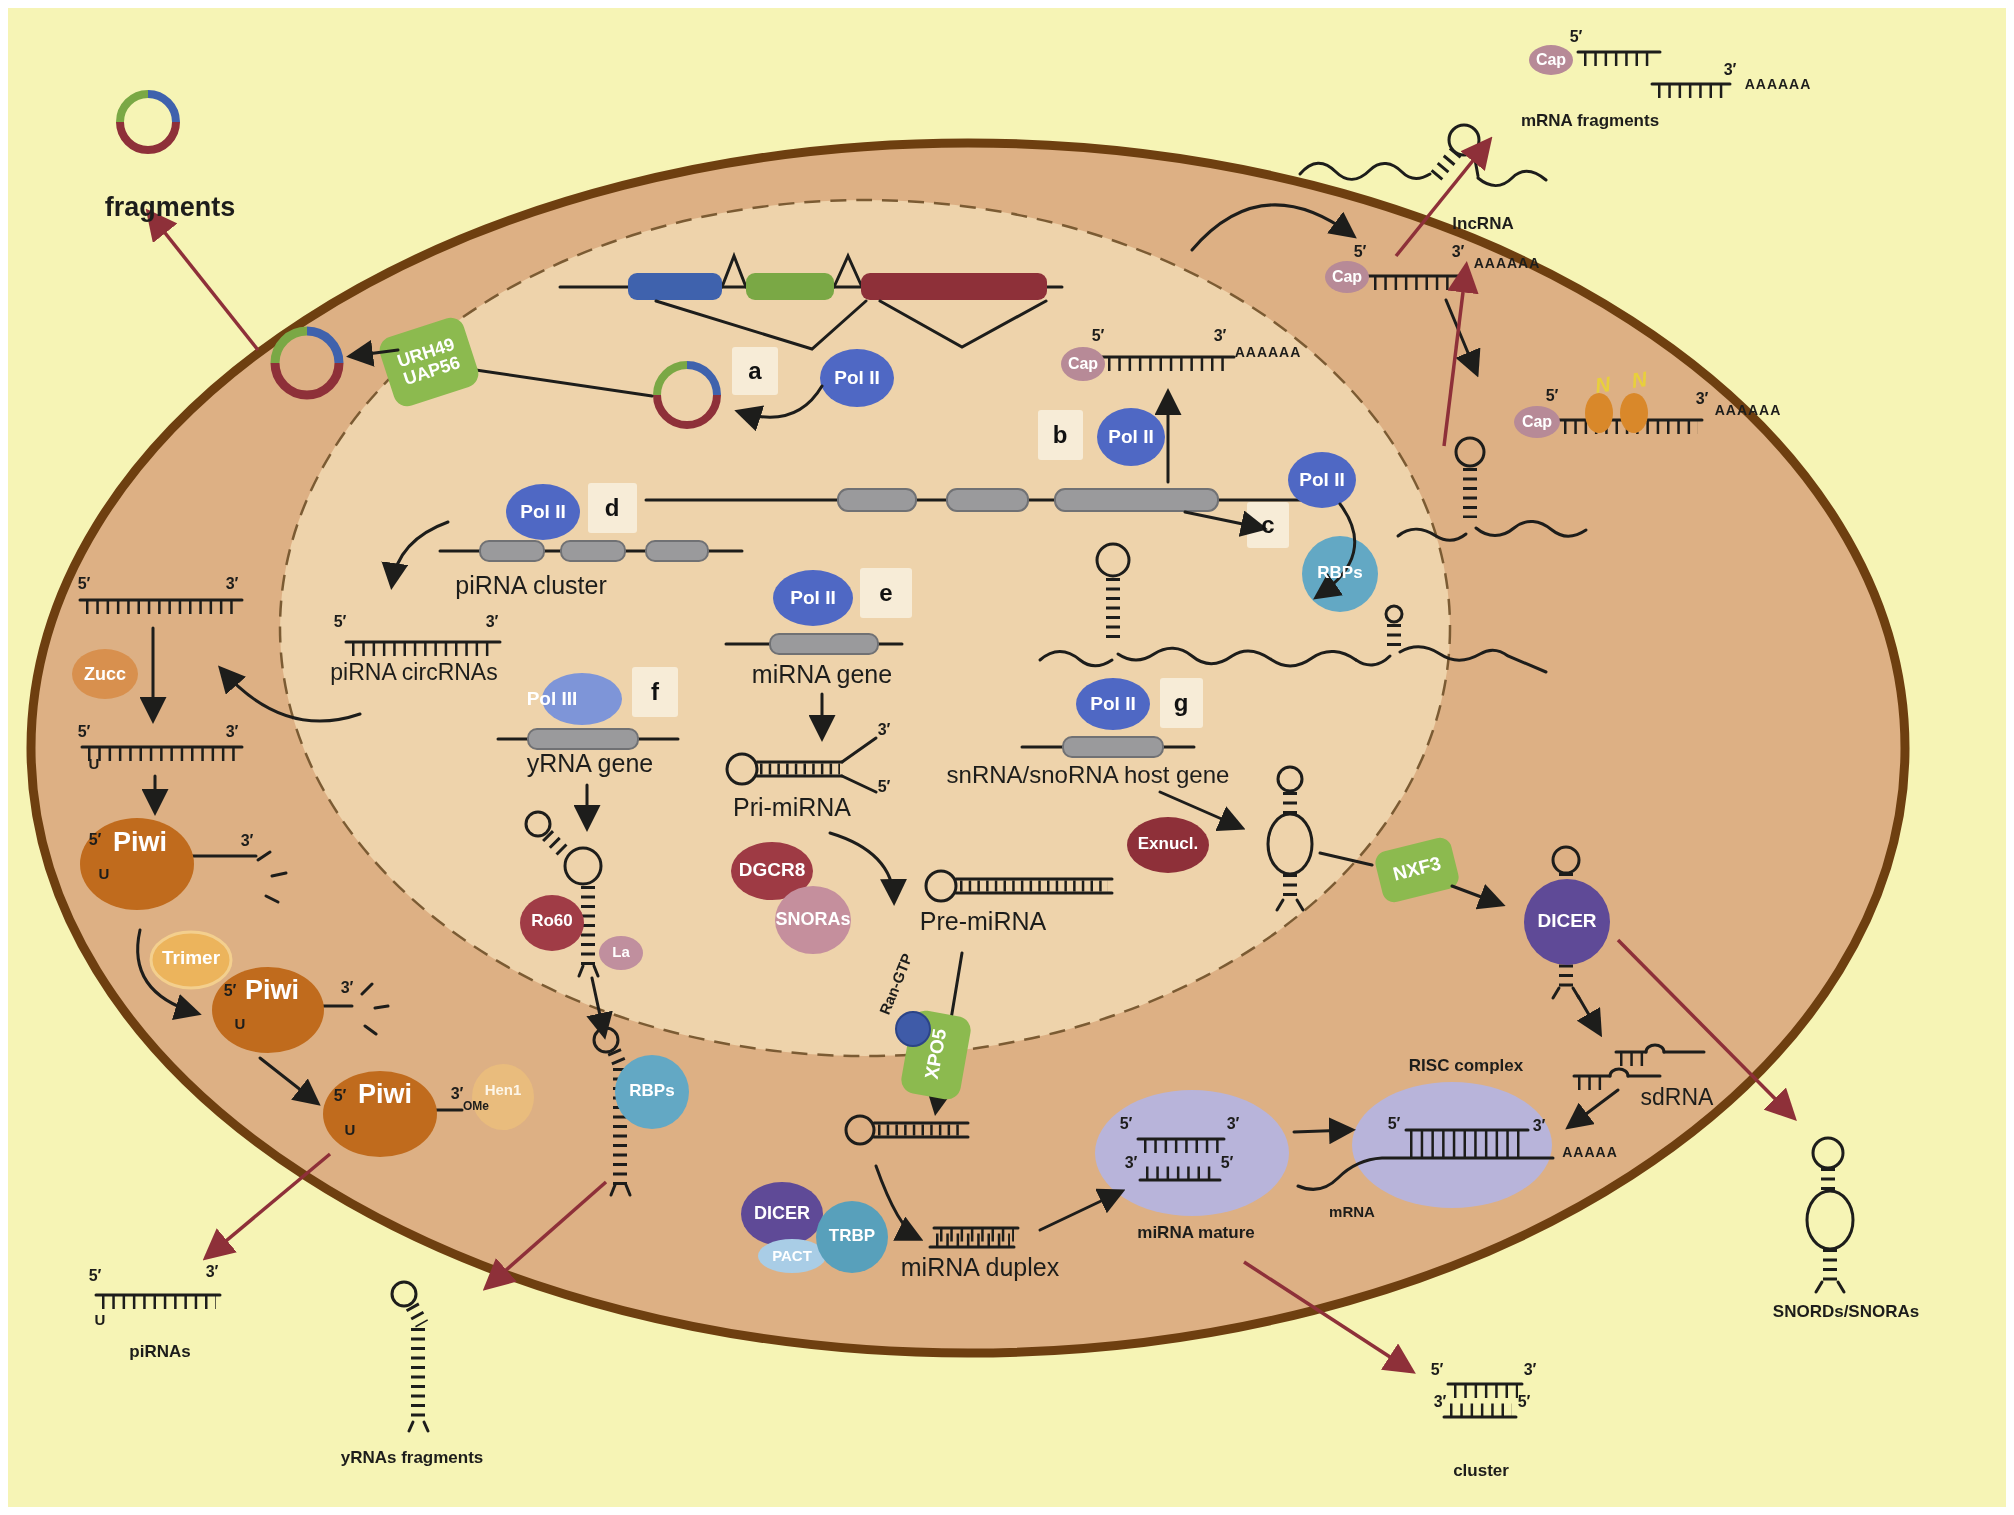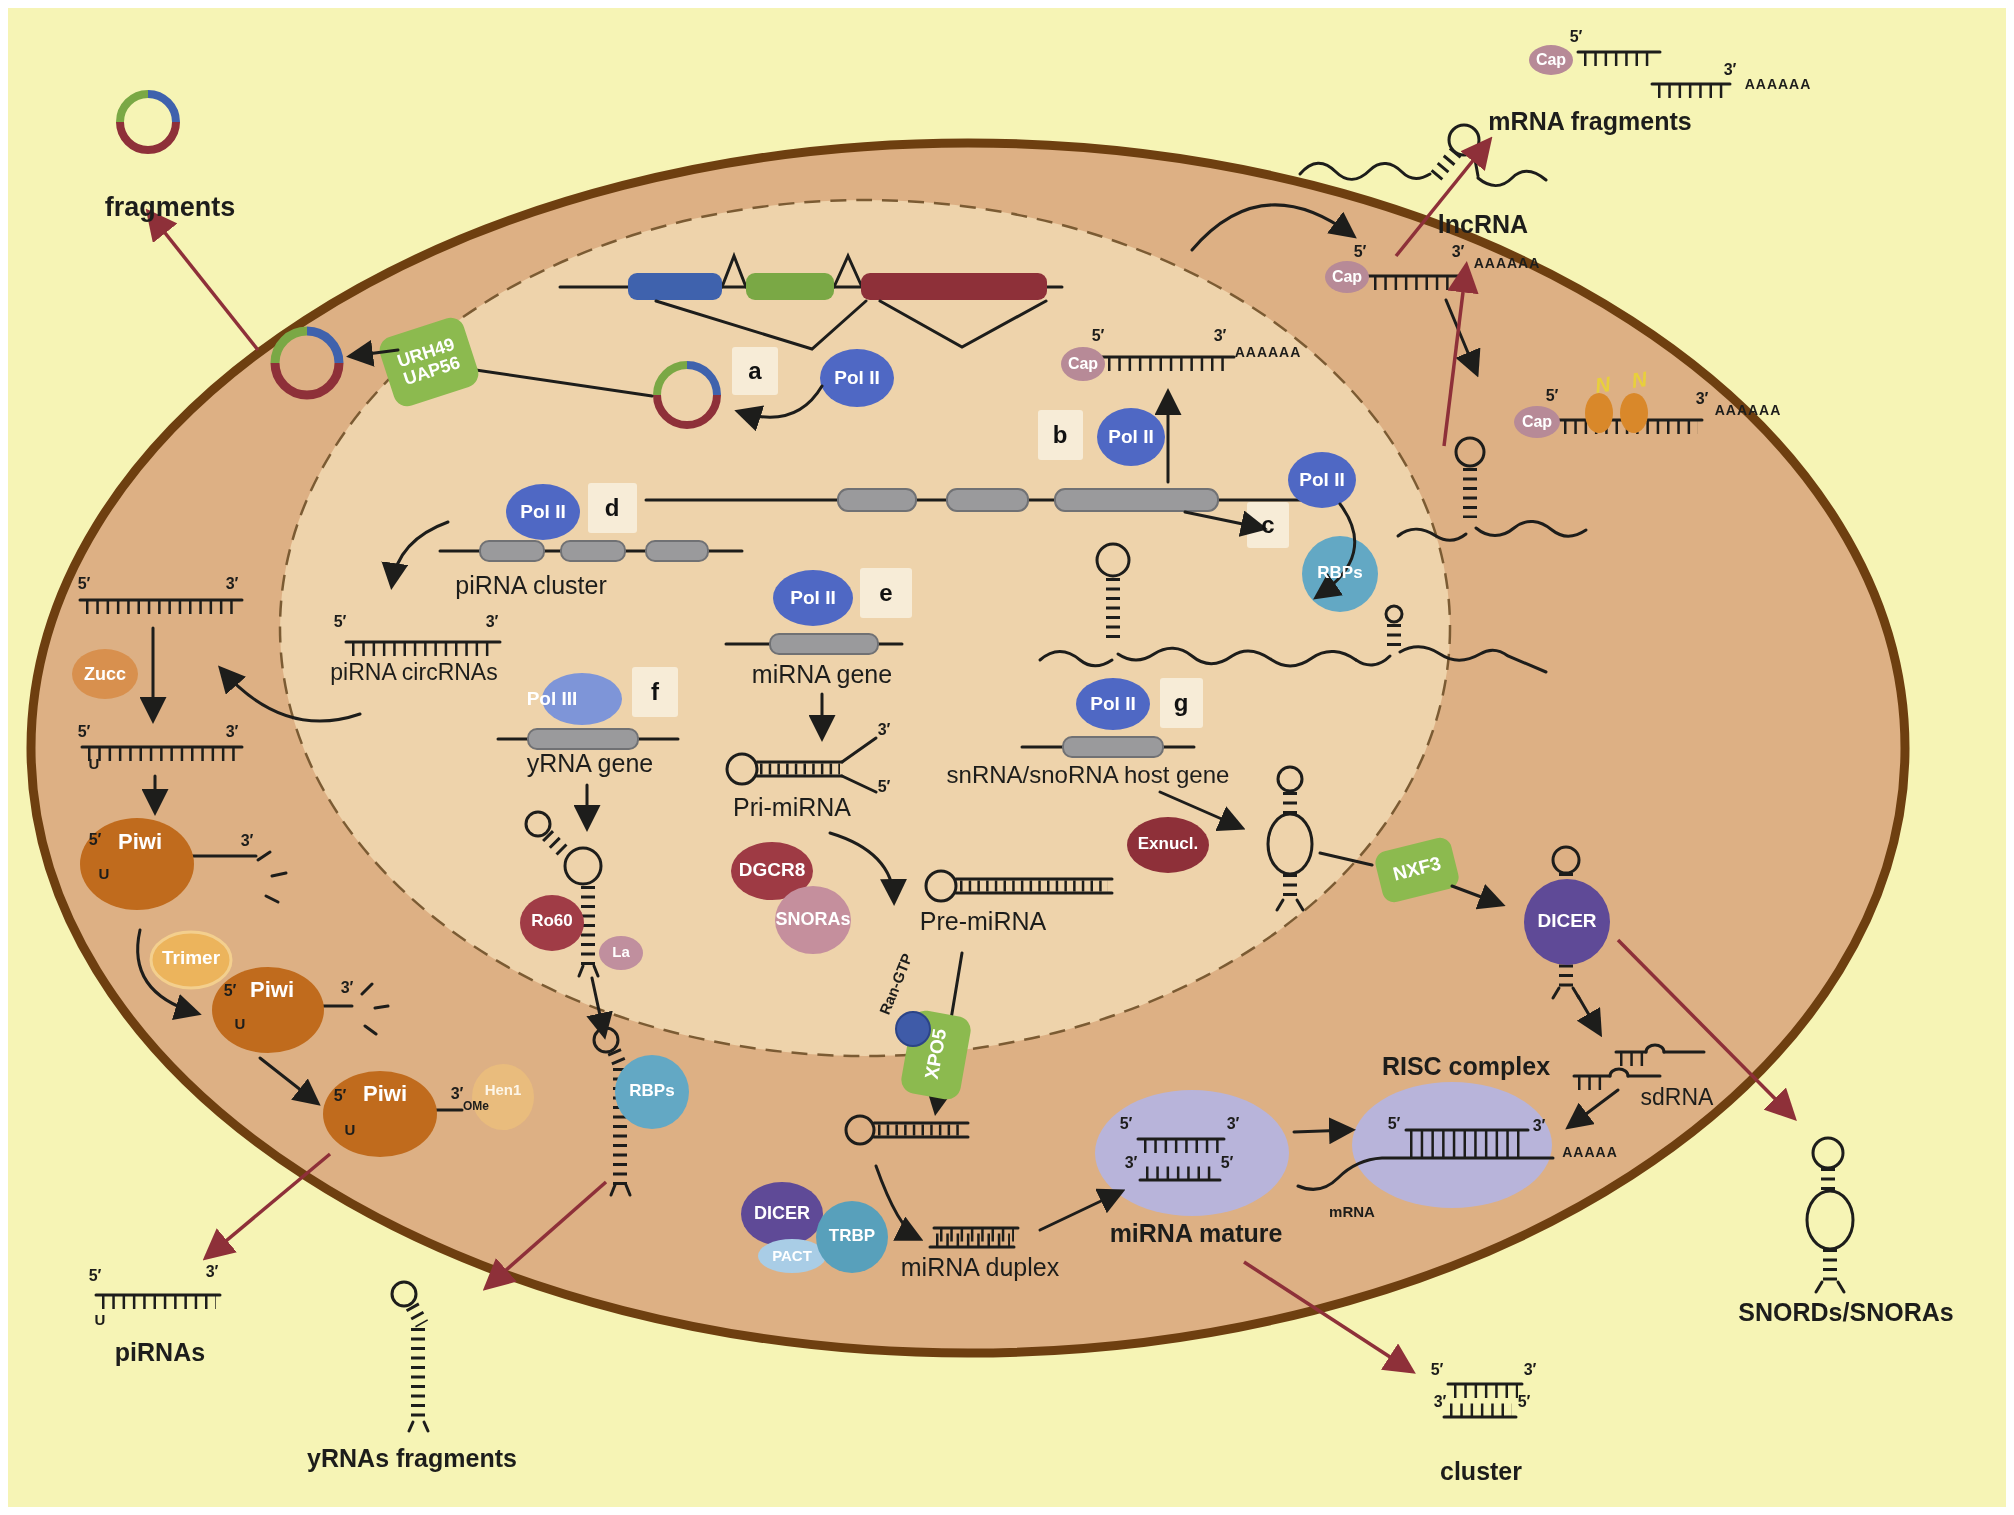--- a/index.html
+++ b/index.html
@@ -10,26 +10,26 @@
   .th{stroke:#1d1d1b;stroke-width:13;stroke-dasharray:2.5 7.8;fill:none}
   .rg{stroke:#1d1d1b;stroke-width:11;stroke-dasharray:2.5 6.2;fill:none}
   .rg2{stroke:#1d1d1b;stroke-width:26;stroke-dasharray:2.5 8.2;fill:none}
   .lad{stroke:#1d1d1b;stroke-width:14;stroke-dasharray:3 6.5;fill:none}
   .wv{stroke:#1d1d1b;stroke-width:3;fill:none;stroke-linecap:round}
   .red{stroke:#8e3039;stroke-width:3.5;fill:none}
   .t{position:absolute;transform:translate(-50%,-50%);white-space:nowrap;color:#1d1d1b;line-height:1.05;text-align:center}
   .w{color:#fff;font-weight:bold}
   .b1{font-weight:bold;font-size:27px}
   .b2{font-weight:400;font-size:25px}
-  .b3{font-weight:bold;font-size:25px}
+  .b3{font-weight:bold;font-size:17px}
   .e{font-size:16px;font-weight:bold}
   .pa{font-size:14px;font-weight:bold;letter-spacing:1px}
   .uu{font-size:15px;font-weight:bold}
   .lt{font-weight:bold;font-size:24px;color:#111}
-  .p21{font-size:22px}.p19{font-size:19px}.p18{font-size:18px}.p17{font-size:17px}.p16{font-size:16px}.p15{font-size:15px}
+  .p21{font-size:27px}.p19{font-size:19px}.p18{font-size:18px}.p17{font-size:17px}.p16{font-size:16px}.p15{font-size:15px}
 </style>
 </head>
 <body>
 
 <div id="stage">
 <div id="bg"></div>
 
 <svg width="2014" height="1515" viewBox="0 0 2014 1515">
   <defs>
     <marker id="mb" markerWidth="9" markerHeight="9" refX="7" refY="4.5" orient="auto">

